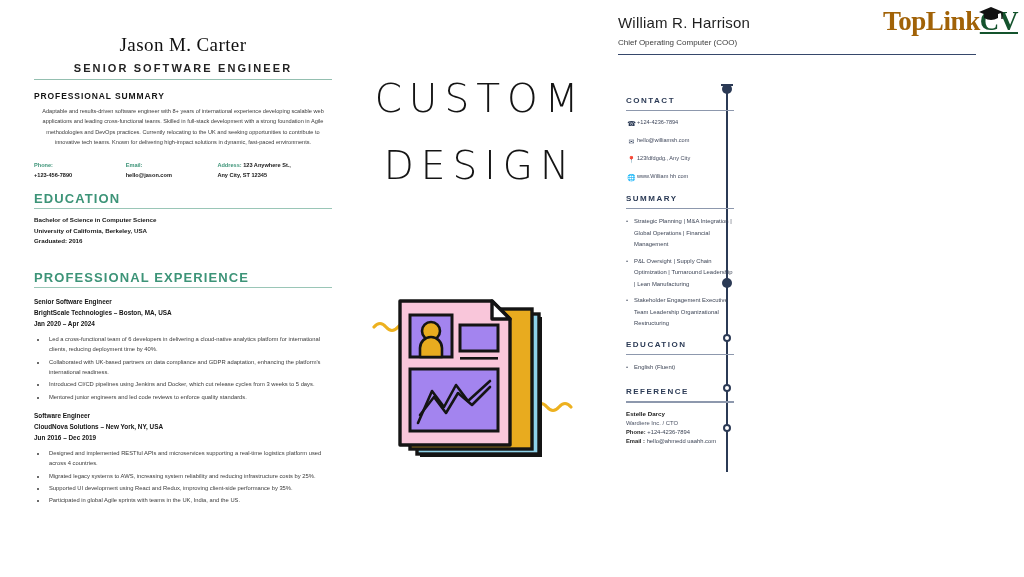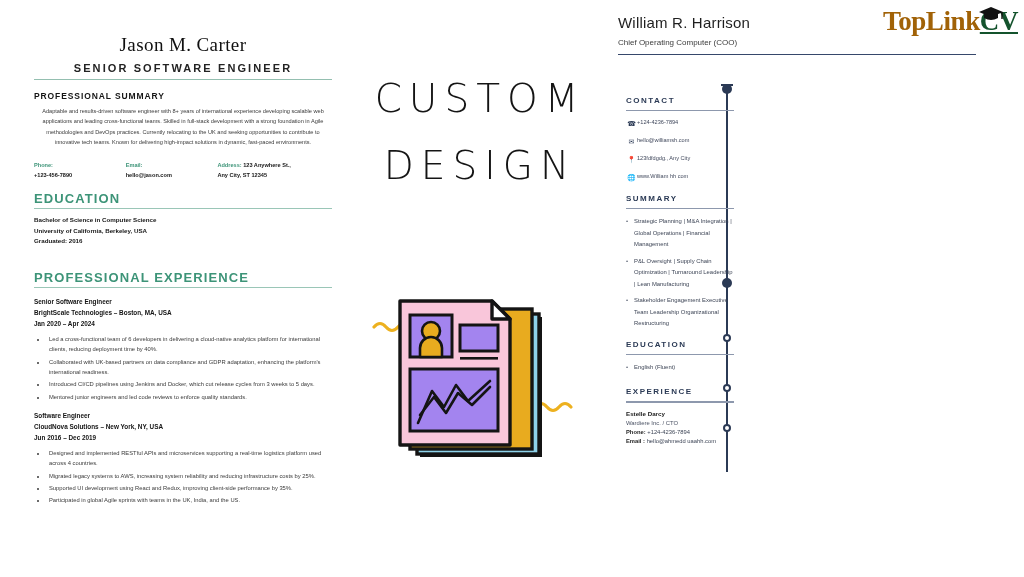--- a/index.html
+++ b/index.html
@@ -276,21 +276,21 @@
       <span class="rs-bul-txt">Stakeholder Engagement Executive Team Leadership Organizational Restructuring</span>
     </div>
 
     <div class="rs-head" style="margin-top:10px">EDUCATION</div>
     <div class="rs-rule"></div>
     <div class="rs-bul">
       <span class="rs-dot">•</span>
       <span class="rs-bul-txt">English (Fluent)</span>
     </div>
 
-    <div class="rs-head" style="margin-top:14px">EXPERIENCE</div>
+    <div class="rs-head" style="margin-top:14px">REFERENCE</div>
     <div class="rs-rule"></div>
     <div class="rs-ref-name">Estelle Darcy</div>
     <div class="rs-ref-sub">Wardiere Inc. / CTO</div>
     <div class="rs-ref-line"><b>Phone:</b> <span>+124-4236-7894</span></div>
     <div class="rs-ref-line"><b>Email :</b> <span>hello@ahmedd uaahh.com</span></div>
   </aside>
 
 </section>
 
 </body></html>

